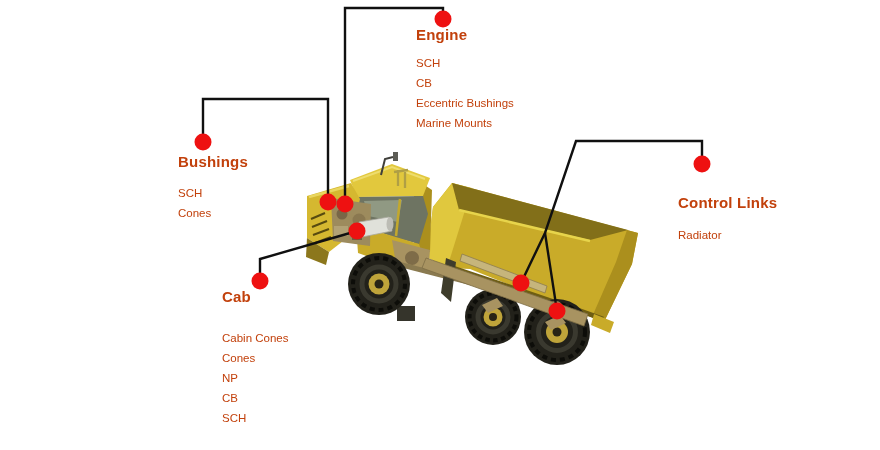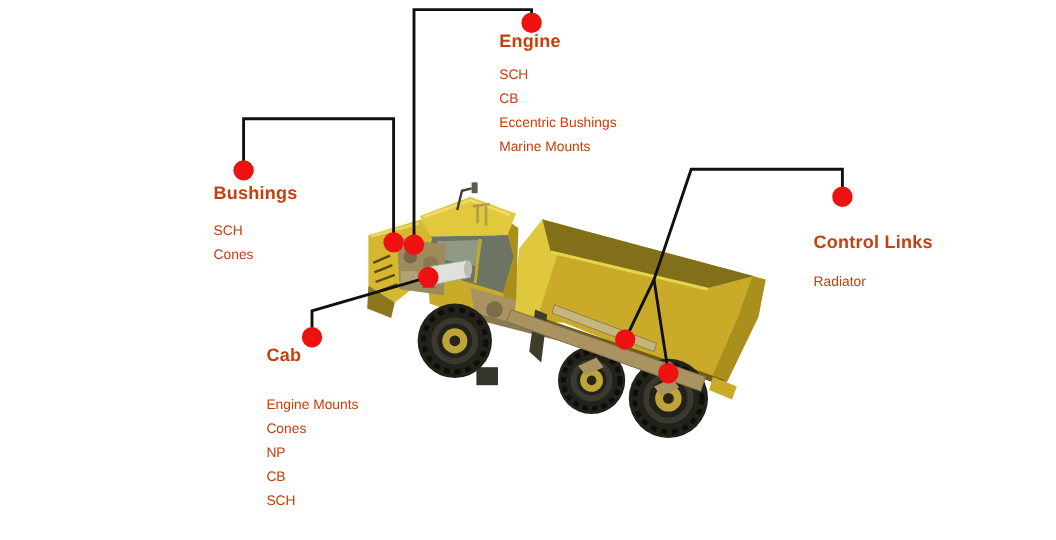--- a/index.html
+++ b/index.html
@@ -161,21 +161,21 @@
     <div class="co-title">Bushings</div>
     <div class="co-items" style="margin-top:13px;">
       <div class="co-item">SCH</div>
       <div class="co-item">Cones</div>
     </div>
   </div>
 
   <div class="callout" style="left:222px;top:288px;">
     <div class="co-title">Cab</div>
     <div class="co-items" style="margin-top:23px;">
-      <div class="co-item">Engine Mounts</div>
+      <div class="co-item">Cabin Cones</div>
       <div class="co-item">Cones</div>
       <div class="co-item">NP</div>
       <div class="co-item">CB</div>
       <div class="co-item">SCH</div>
     </div>
   </div>
 
   <div class="callout" style="left:678px;top:175px;margin-top:20px;">
     <div class="co-title two-line">
       <div>Control Links</div>

